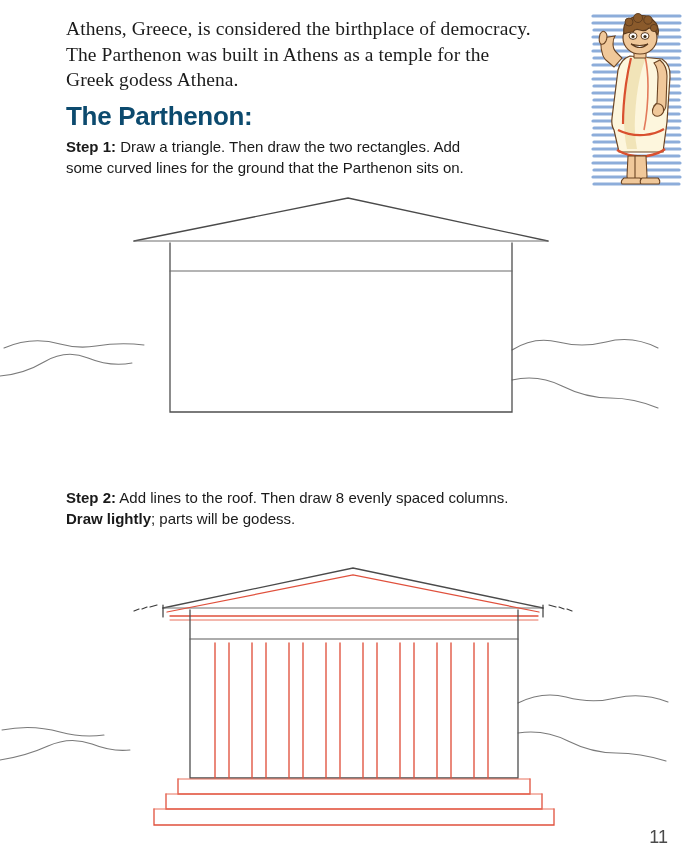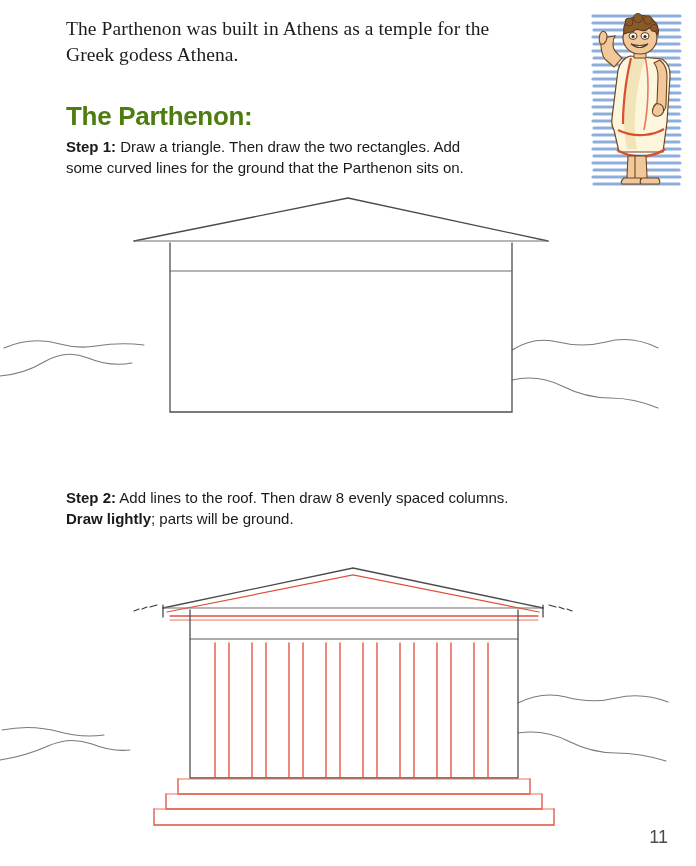--- a/index.html
+++ b/index.html
@@ -38,21 +38,21 @@
   .intro div { white-space: nowrap; }
 
   
   .heading {
     position: absolute;
     left: 66px;
     top: 101px;
     font-size: 26px;
     font-weight: bold;
     letter-spacing: -0.3px;
-    color: #4d7c0f;
+    color: #0c4a6e;
   }
 
   
   .step {
     position: absolute;
     font-size: 15px;
     line-height: 1.42;
     color: #1a1a1a;
   }
   .step b { font-weight: bold; }
@@ -85,20 +85,21 @@
     font-size: 18px;
     color: #4a4a4a;
   }
 </style>
 </head>
 <body>
 
 <div class="page">
 
   <div class="intro">
+    <div>Athens, Greece, is considered the birthplace of democracy.</div>
     <div>The Parthenon was built in Athens as a temple for the</div>
     <div>Greek godess Athena.</div>
   </div>
 
   <div class="heading">The Parthenon:</div>
 
   <div class="step step-1">
     <b>Step 1:</b><span> Draw a triangle. Then draw the two rectangles.  Add some curved lines for the ground that the Parthenon sits on.</span>
   </div>
 
@@ -114,21 +115,21 @@
       <path d="M134 61 L348 18 L548 61" stroke="#4a4a4a" stroke-width="1.35"></path>
       <path d="M134 61 L548 61" stroke="#6e6e6e" stroke-width="1.1"></path>
 
       <path d="M170 63 L170 232 L512 232 L512 63" stroke="#4f4f4f" stroke-width="1.3"></path>
 
       <path d="M170 91 L512 91" stroke="#6a6a6a" stroke-width="1.15"></path>
     </g>
   </svg>
 
   <div class="step step-2">
-    <b>Step 2:</b><span> Add lines to the roof. Then draw 8 evenly spaced columns.</span><br><b>Draw lightly</b><span>; parts will be ground.</span>
+    <b>Step 2:</b><span> Add lines to the roof. Then draw 8 evenly spaced columns.</span><br><b>Draw lightly</b><span>; parts will be godess.</span>
   </div>
 
 
   <svg class="drawing" id="drawing-step2" viewBox="0 0 696 280" xmlns="http://www.w3.org/2000/svg">
     <g fill="none" stroke-linecap="round">
 
       <path d="M2 175 q30 -6 58 2 q22 6 44 3" stroke="#7a7a7a" stroke-width="1.1"></path>
       <path d="M0 205 q26 -4 48 -14 q22 -10 44 -2 q20 8 38 6" stroke="#7a7a7a" stroke-width="1.1"></path>
 
       <path d="M518 148 q24 -12 48 -6 q26 7 50 1 q26 -6 52 4" stroke="#7a7a7a" stroke-width="1.1"></path>

